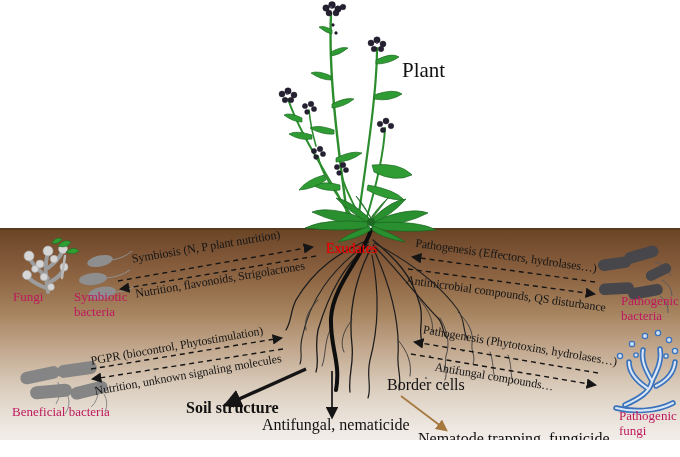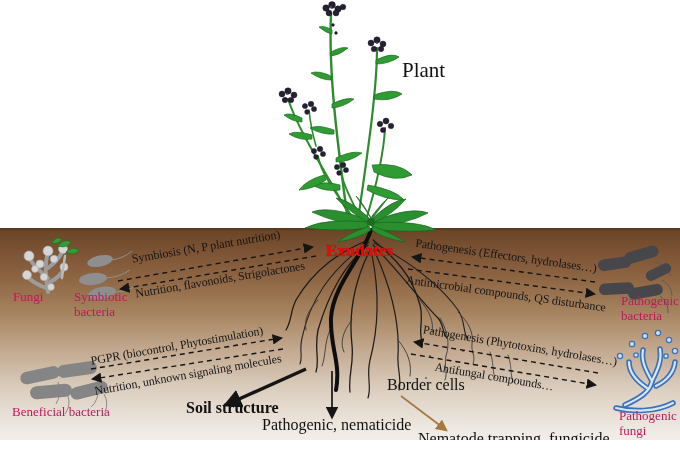--- a/index.html
+++ b/index.html
@@ -18,21 +18,21 @@
   svg.art{position:absolute;left:0;top:0;}
   .lbl{position:absolute;white-space:nowrap;color:#111;}
   .ilabel{ 
     position:absolute;white-space:nowrap;font-size:12px;color:#151515;
     letter-spacing:-0.1px;
   }
   .olabel{ 
     position:absolute;font-size:13px;line-height:1.12;color:#be185d;
   }
   .plant-label{font-size:21px;}
-  .exudates{font-size:17px;font-weight:bold;color:#fe0000;text-shadow:0 0 1px #7a1010;}
+  .exudates{font-size:14px;font-weight:normal;color:#fe0000;text-shadow:0 0 1px #7a1010;}
   .flabel{font-size:16px;}
 </style>
 </head>
 <body>
 
 <div class="stage">
 
   <div class="soil"></div>
 
   <svg class="art" width="680" height="457" viewBox="0 0 680 457">
@@ -298,21 +298,21 @@
   <div class="ilabel" style="left:206px;top:247px;transform:translate(-50%,-50%) rotate(-9.5deg);">Symbiosis (N, P plant nutrition)</div>
   <div class="ilabel" style="left:220px;top:280px;transform:translate(-50%,-50%) rotate(-9.5deg);">Nutrition, flavonoids, Strigolactones</div>
   <div class="ilabel" style="left:506px;top:256px;transform:translate(-50%,-50%) rotate(8deg);">Pathogenesis (Effectors, hydrolases…)</div>
   <div class="ilabel" style="left:506px;top:294px;transform:translate(-50%,-50%) rotate(8deg);">Antimicrobial compounds, QS disturbance</div>
   <div class="ilabel" style="left:177px;top:346px;transform:translate(-50%,-50%) rotate(-10deg);">PGPR (biocontrol, Phytostimulation)</div>
   <div class="ilabel" style="left:188px;top:375px;transform:translate(-50%,-50%) rotate(-10deg);">Nutrition, unknown signaling molecules</div>
   <div class="ilabel" style="left:520px;top:346px;transform:translate(-50%,-50%) rotate(9.5deg);">Pathogenesis (Phytotoxins, hydrolases…)</div>
   <div class="ilabel" style="left:494px;top:377px;transform:translate(-50%,-50%) rotate(9.5deg);">Antifungal compounds…</div>
 
   <div class="lbl flabel" style="left:186px;top:399px;font-weight:bold;">Soil structure</div>
-  <div class="lbl flabel" style="left:262px;top:416px;">Pathogenic, nematicide</div>
+  <div class="lbl flabel" style="left:262px;top:416px;">Antifungal, nematicide</div>
   <div class="lbl flabel" style="left:387px;top:376px;">Border cells</div>
   <div class="lbl flabel" style="left:418px;top:430px;text-align:right;">Nematode trapping, fungicide</div>
 
   <div class="olabel" style="left:13px;top:290px;white-space:nowrap;">Fungi</div>
   <div class="olabel" style="left:74px;top:290px;width:62px;">Symbiotic bacteria</div>
   <div class="olabel" style="left:12px;top:405px;white-space:nowrap;">Beneficial bacteria</div>
   <div class="olabel" style="left:621px;top:294px;width:70px;">Pathogenic bacteria</div>
   <div class="olabel" style="left:619px;top:409px;width:74px;">Pathogenic fungi</div>
 
 </div>

